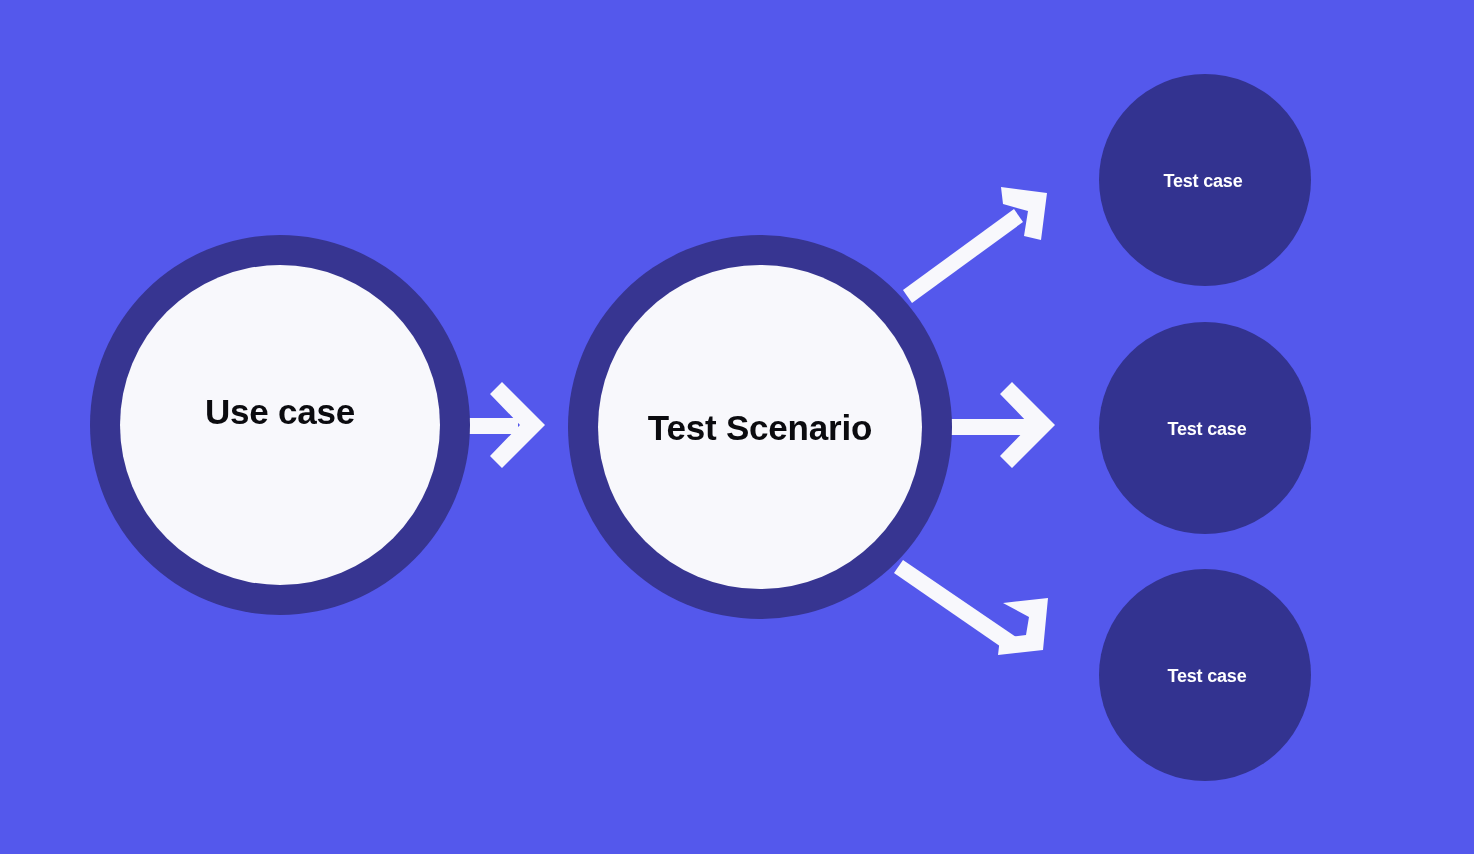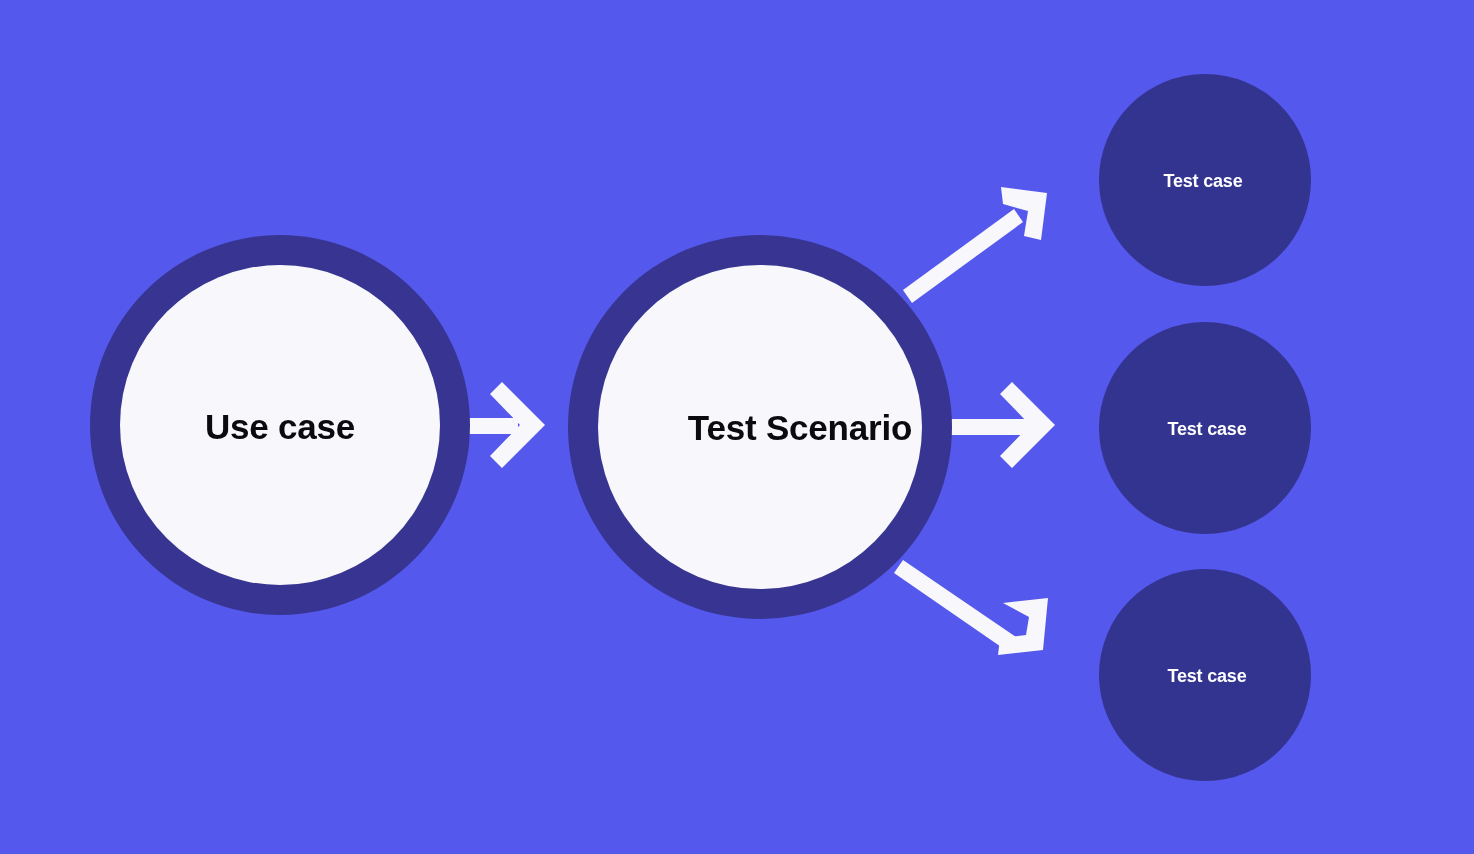--- a/index.html
+++ b/index.html
@@ -87,23 +87,23 @@
 
     <g>
       <circle cx="1205" cy="428" r="106" fill="#333390"></circle>
     </g>
 
     <g>
       <circle cx="1205" cy="675" r="106" fill="#333390"></circle>
     </g>
   </svg>
 
-  <div class="node-label label-primary" style="left:280px; top:427px;">Use case</div>
+  <div class="node-label label-primary" style="left:280px; top:412px;">Use case</div>
 
-  <div class="node-label label-primary" style="left:800px; top:428px;">Test Scenario</div>
+  <div class="node-label label-primary" style="left:760px; top:428px;">Test Scenario</div>
 
   <div class="node-label label-secondary" style="left:1203px; top:181px;">Test case</div>
 
   <div class="node-label label-secondary" style="left:1207px; top:429px;">Test case</div>
 
   <div class="node-label label-secondary" style="left:1207px; top:676px;">Test case</div>
 
 </div>
 
 </body></html>

